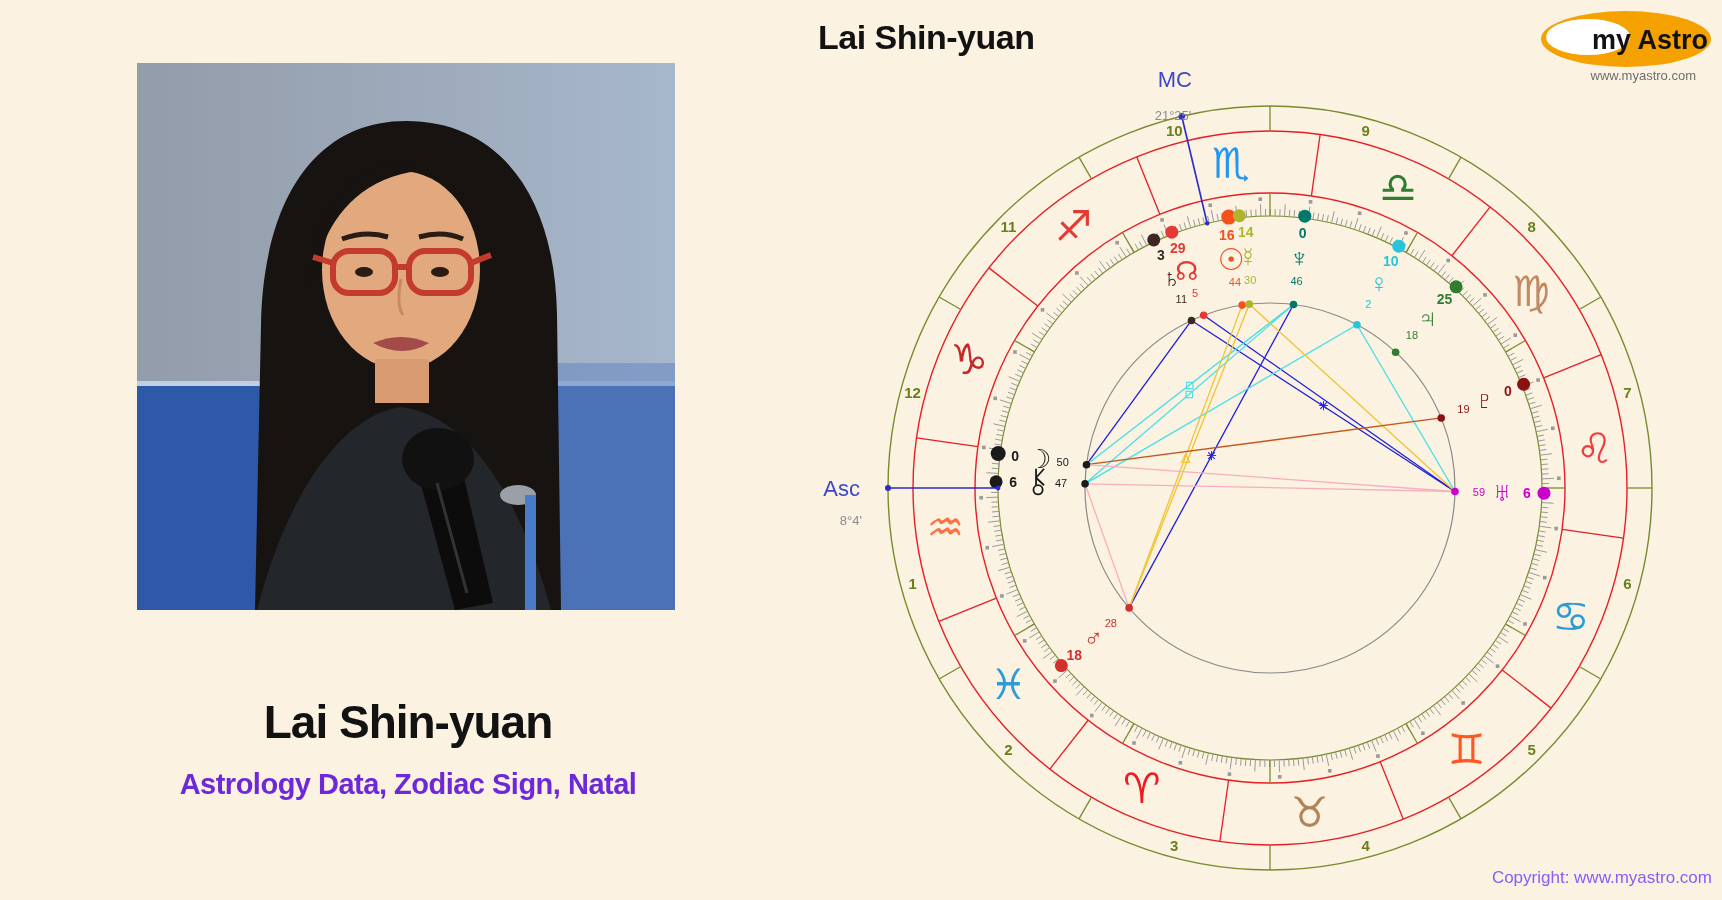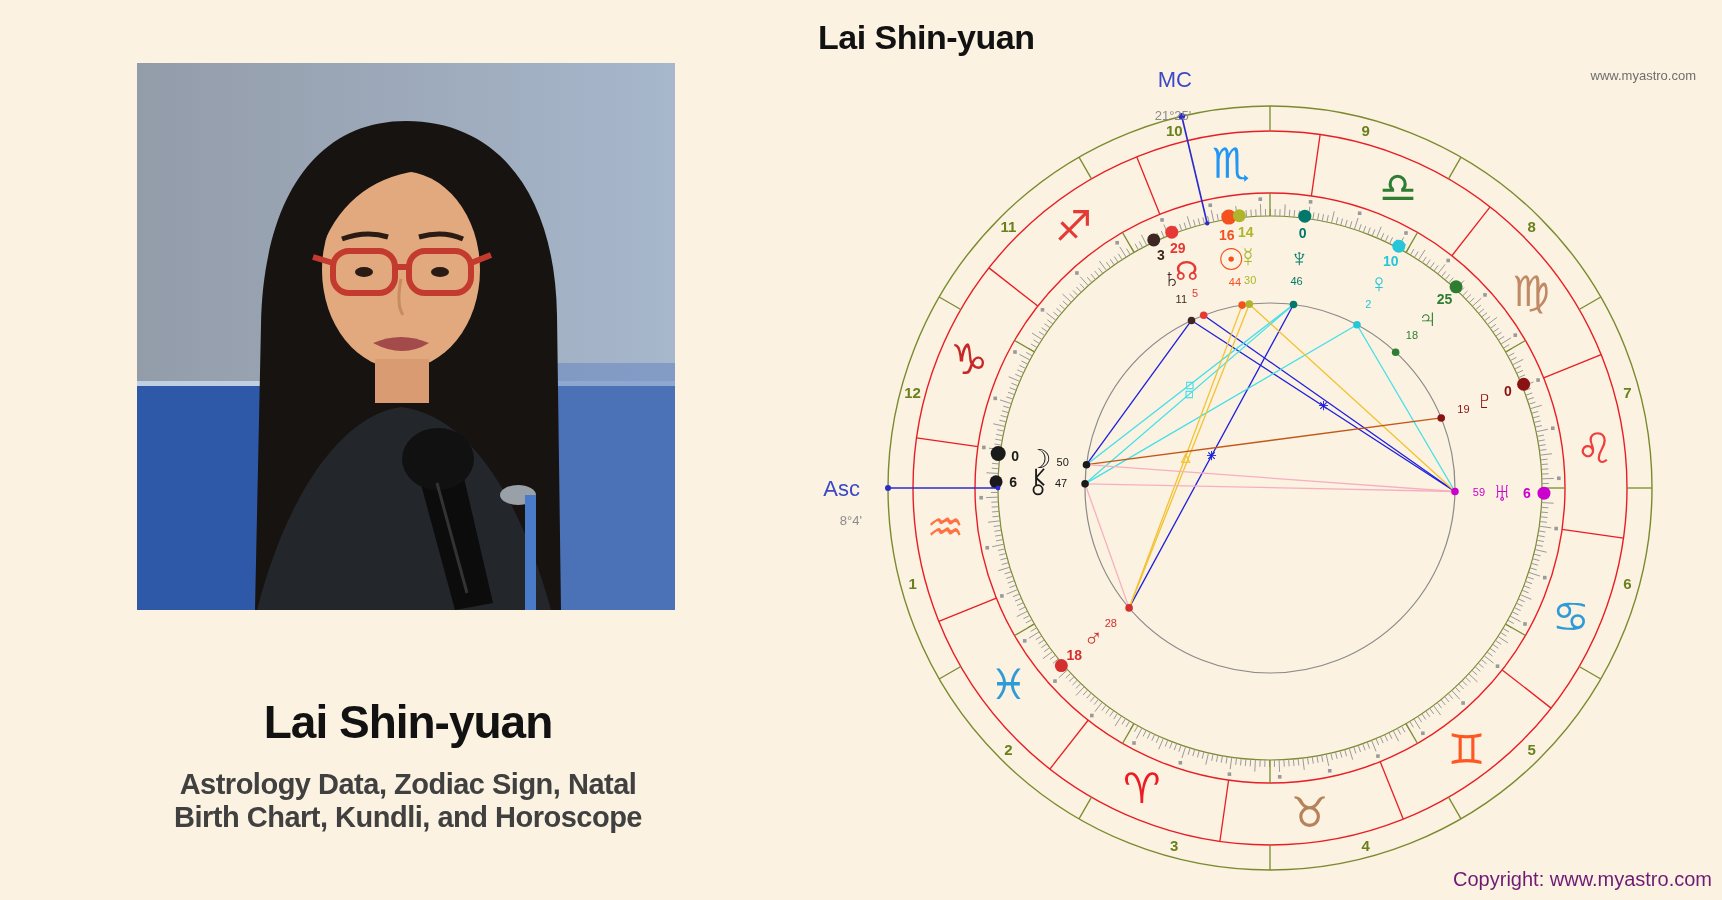--- a/index.html
+++ b/index.html
@@ -2,27 +2,27 @@
 <html><head>
 <meta charset="utf-8">
 <style>
   html,body{margin:0;padding:0;}
   .page{position:relative;width:1722px;height:900px;background:#FBF2E1;overflow:hidden;
         font-family:"Liberation Sans","DejaVu Sans",sans-serif;}
   .photo{position:absolute;left:137px;top:63px;width:538px;height:547px;}
   .ltitle{position:absolute;left:100px;top:695px;width:616px;text-align:center;
           font-size:46px;font-weight:bold;color:#121212;letter-spacing:-1px;}
   .lsub{position:absolute;left:60px;top:768px;width:696px;text-align:center;
-        font-size:29px;font-weight:bold;color:#404040;line-height:1.14;letter-spacing:-0.5px;}
+        font-size:29px;font-weight:bold;color:#6d28d9;line-height:1.14;letter-spacing:-0.5px;}
   .htitle{position:absolute;left:818px;top:18px;font-size:34px;font-weight:bold;color:#121212;letter-spacing:-0.5px;}
   .logo{position:absolute;left:1540px;top:10px;width:172px;height:60px;cursor:pointer;}
   .logo-url{position:absolute;left:1500px;top:68px;width:196px;text-align:right;
             font-size:13px;color:#6e6e6e;}
   .copyright{position:absolute;left:1412px;top:868px;width:300px;text-align:right;
-             font-size:20px;color:#701a75;}
+             font-size:17px;color:#8b5cf6;}
   #wheel{position:absolute;left:0;top:0;}
   svg text{font-family:"Liberation Sans","DejaVu Sans",sans-serif;}
 </style>
 </head>
 <body>
 
 <div class="page">
 
   <div class="photo">
     <svg width="538" height="547" viewBox="0 0 538 547">
@@ -64,25 +64,31 @@
         <line x1="300" y1="420" x2="330" y2="530" stroke="#333" stroke-width="3"></line>
         <ellipse cx="381" cy="432" rx="18" ry="10" fill="#9aa0a8"></ellipse>
         <rect x="388" y="432" width="11" height="115" fill="#4A7BC8"></rect>
       </g>
     </svg>
   </div>
 
   <div class="ltitle">Lai Shin-yuan</div>
   <div class="lsub">
     <span>Astrology Data, Zodiac Sign, Natal</span><br>
-    <span>Birth Chart, Kundli, and Horoscope</span>
   </div>
 
   <div class="htitle">Lai Shin-yuan</div>
 
+  <div class="logo">
+    <svg width="172" height="60" viewBox="0 0 172 60">
+      <ellipse cx="86" cy="29" rx="85" ry="28" fill="#F5A100"></ellipse>
+      <ellipse cx="48" cy="27" rx="42" ry="18" fill="#FFFFFF"></ellipse>
+      <text x="52" y="39" font-size="27" font-weight="bold" fill="#121212">my Astro</text>
+    </svg>
+  </div>
   <div class="logo-url">www.myastro.com</div>
 
   <svg id="wheel" width="1722" height="900" viewBox="0 0 1722 900">
       <g>
         <g>
           <line x1="1191.4938684468025" y1="320.4834715362331" x2="1454.9665237836782" y2="491.51924414924764" stroke="#1E1EDC" stroke-width="1.3"></line>
           <text x="1323.2301961152402" y="410.0013578427404" font-size="12" fill="#1E1EDC" text-anchor="middle" stroke="#1E1EDC" stroke-width="0.4">✳</text>
         </g>
         <g>
           <line x1="1203.6717863473418" y1="315.2991949247273" x2="1454.9665237836782" y2="491.51924414924764" stroke="#1E1EDC" stroke-width="1.3"></line>

